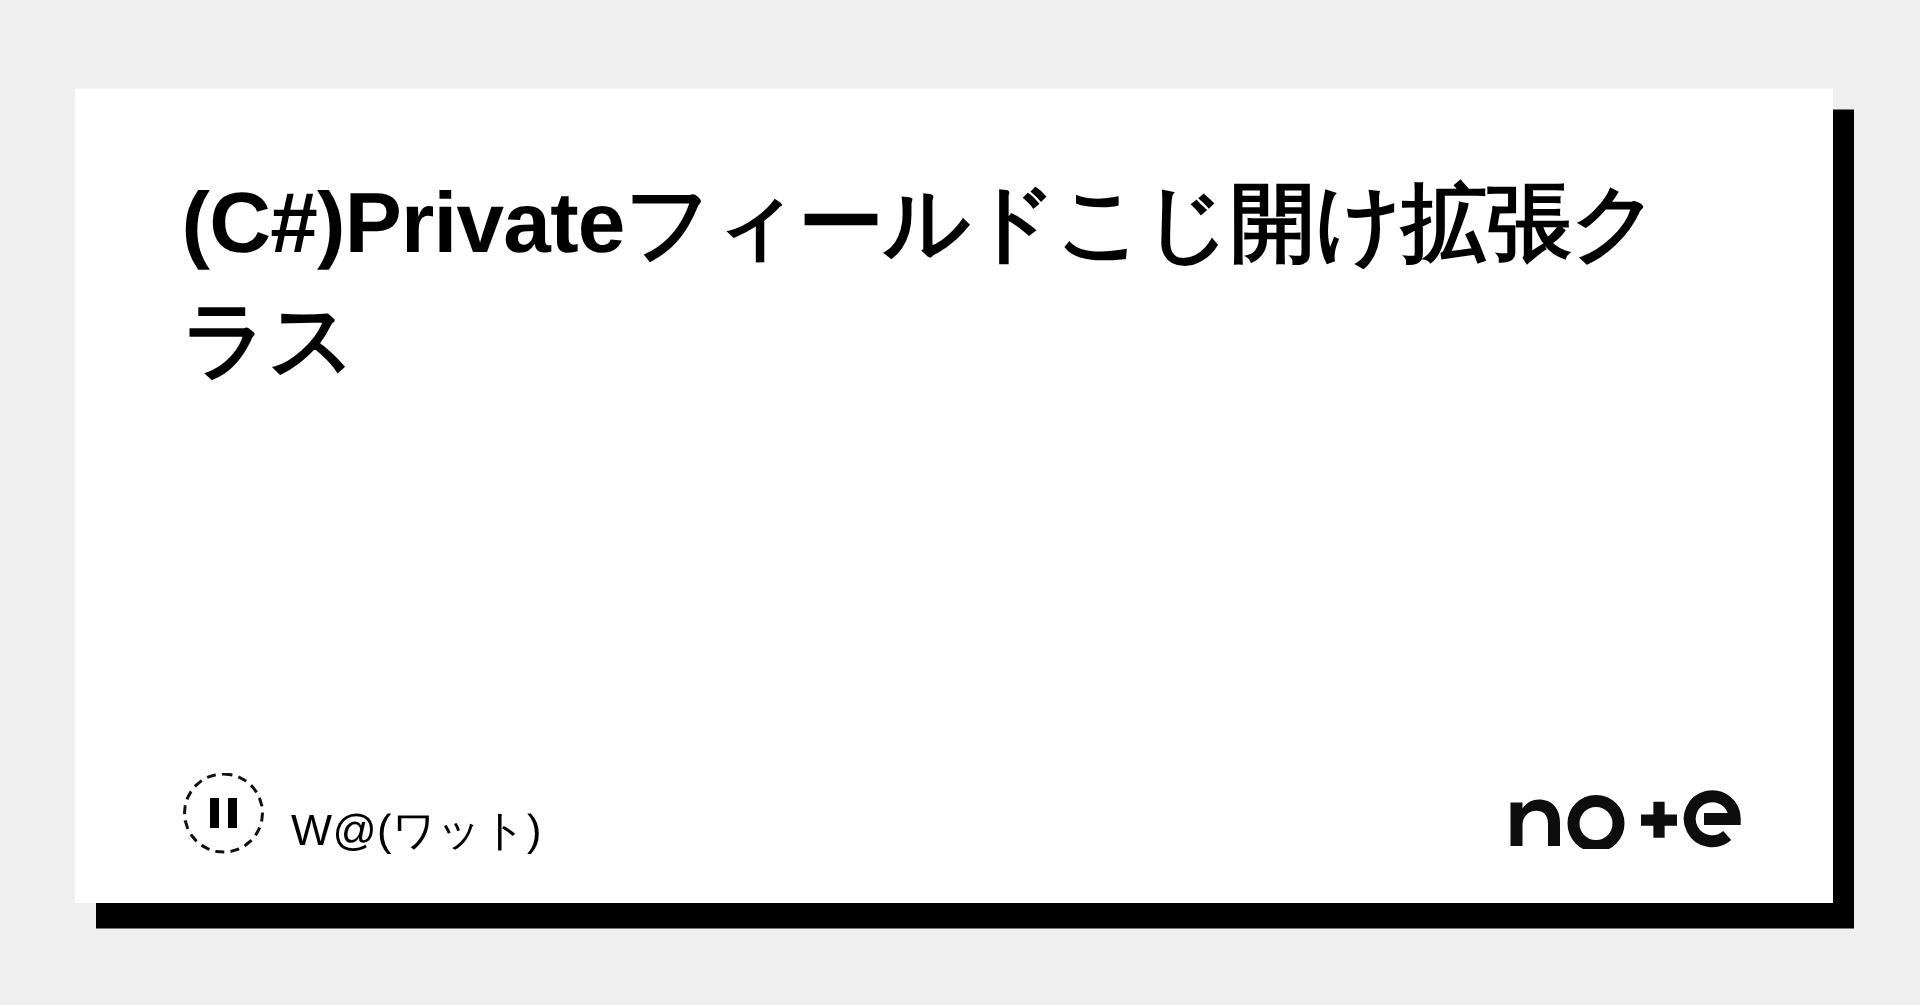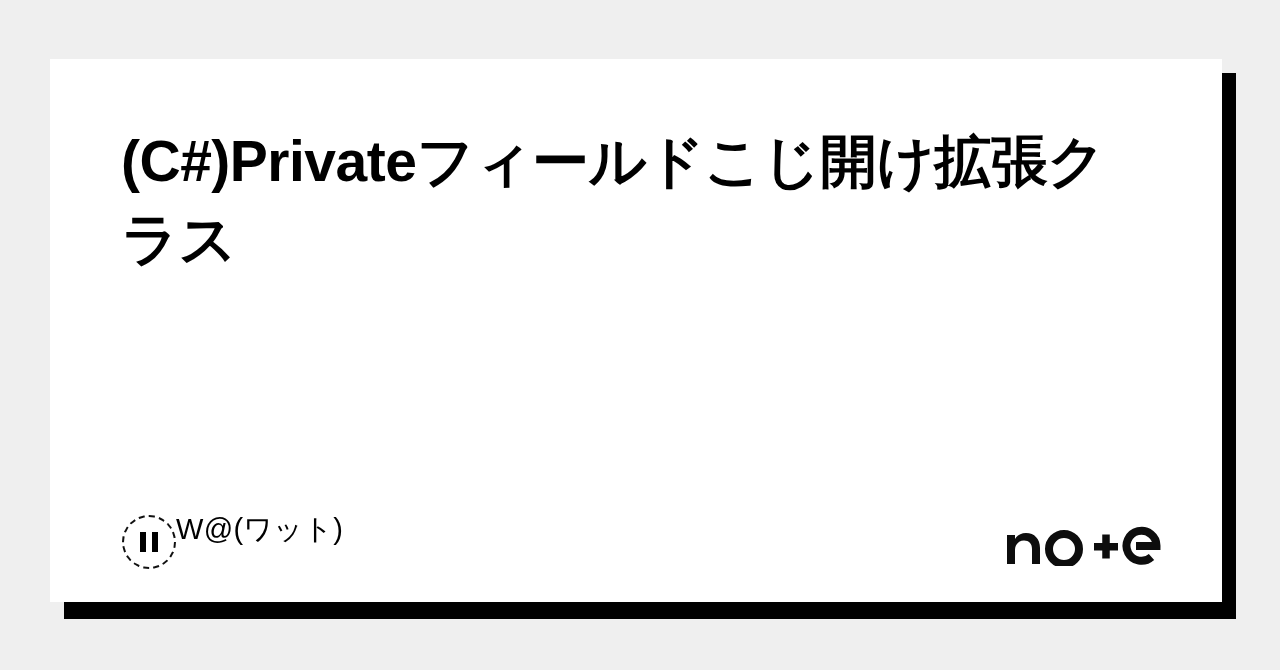--- a/index.html
+++ b/index.html
@@ -40,21 +40,21 @@
     height: 543px;
     background: #ffffff;
     box-sizing: border-box;
     padding: 0;
   }
 
   
   .title {
     position: absolute;
     left: 71px;
-    top: 64px;
+    top: 52px;
     width: 1010px;
     margin: 0;
     font-size: 57px;
     line-height: 1.36;
     font-weight: 700;
     letter-spacing: -0.5px;
     color: #000000;
     font-family: "Liberation Sans", "DejaVu Sans", sans-serif;
     word-break: break-word;
   }
@@ -81,21 +81,22 @@
     height: 80px;
     display: flex;
     align-items: center;
     justify-content: space-between;
     padding: 0 52px 0 72px;
     box-sizing: border-box;
   }
 
   .author-block {
     display: flex;
-    align-items: flex-start;
+    align-items: flex-end;
+    gap: 18px;
   }
 
   
   .avatar {
     position: relative;
     width: 54px;
     height: 54px;
     flex: 0 0 auto;
   }
   .avatar-ring {

